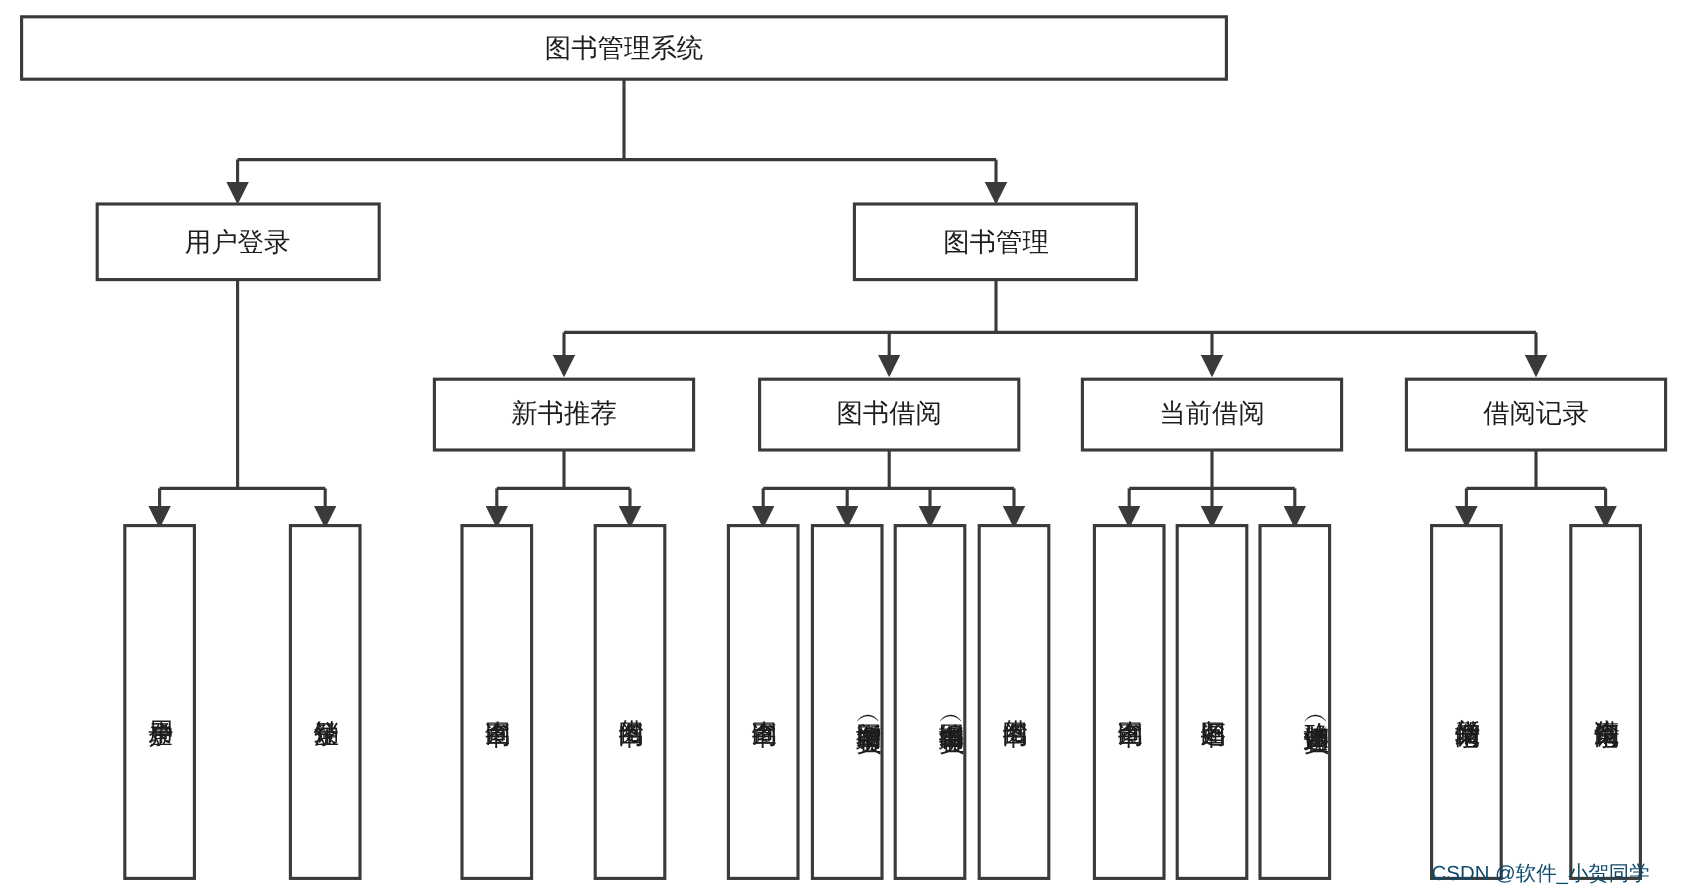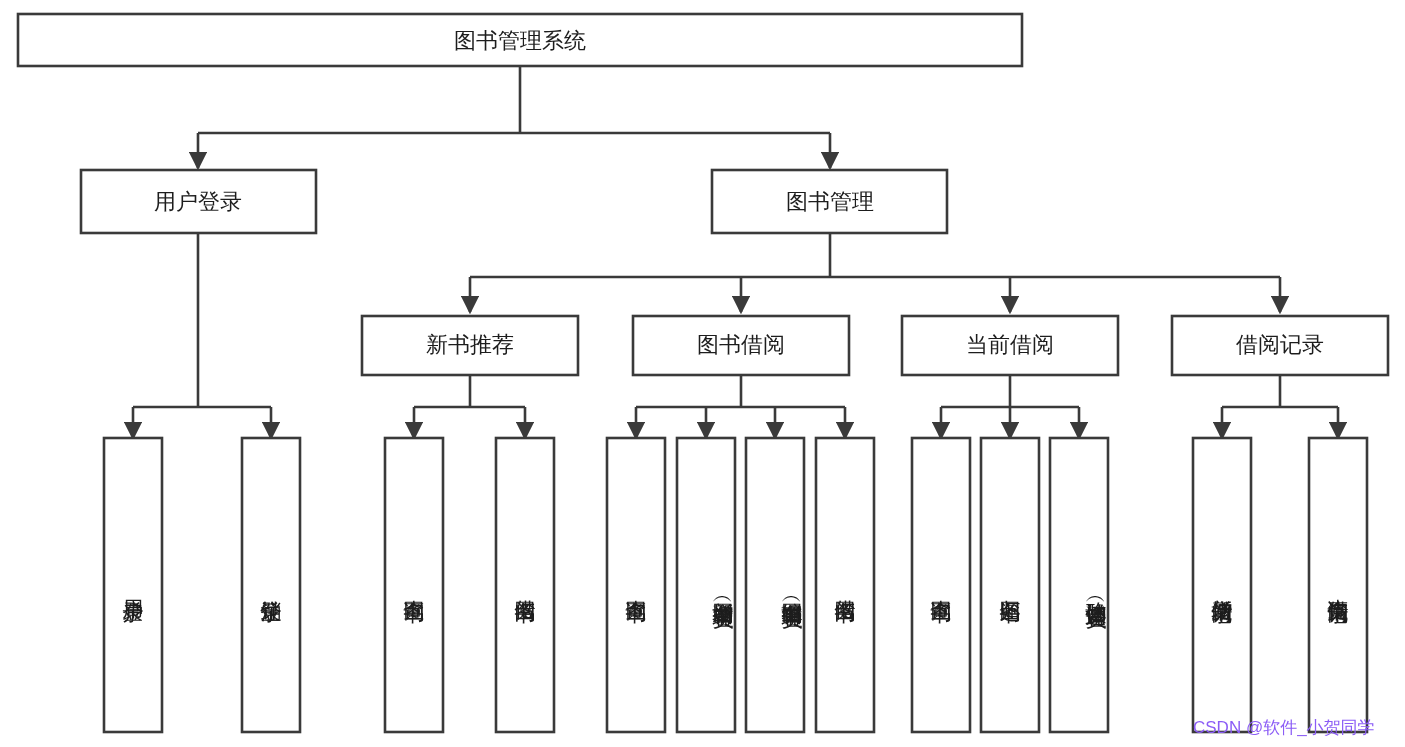--- a/index.html
+++ b/index.html
@@ -61,21 +61,21 @@
     justify-content: center;
     text-align: center;
     white-space: nowrap;
     pointer-events: none;
     user-select: none;
   }
   .watermark {
     position: absolute;
     font-family: "Liberation Sans", "DejaVu Sans", sans-serif;
     font-size: 17px;
-    color: #8b5cf6;
+    color: #0c4a6e;
     white-space: nowrap;
     user-select: none;
   }
 </style>
 </head>
 <body>
 
 <div id="diagram-root">
 
   <svg id="flow-svg" viewBox="0 0 1405 747" xmlns="http://www.w3.org/2000/svg">

